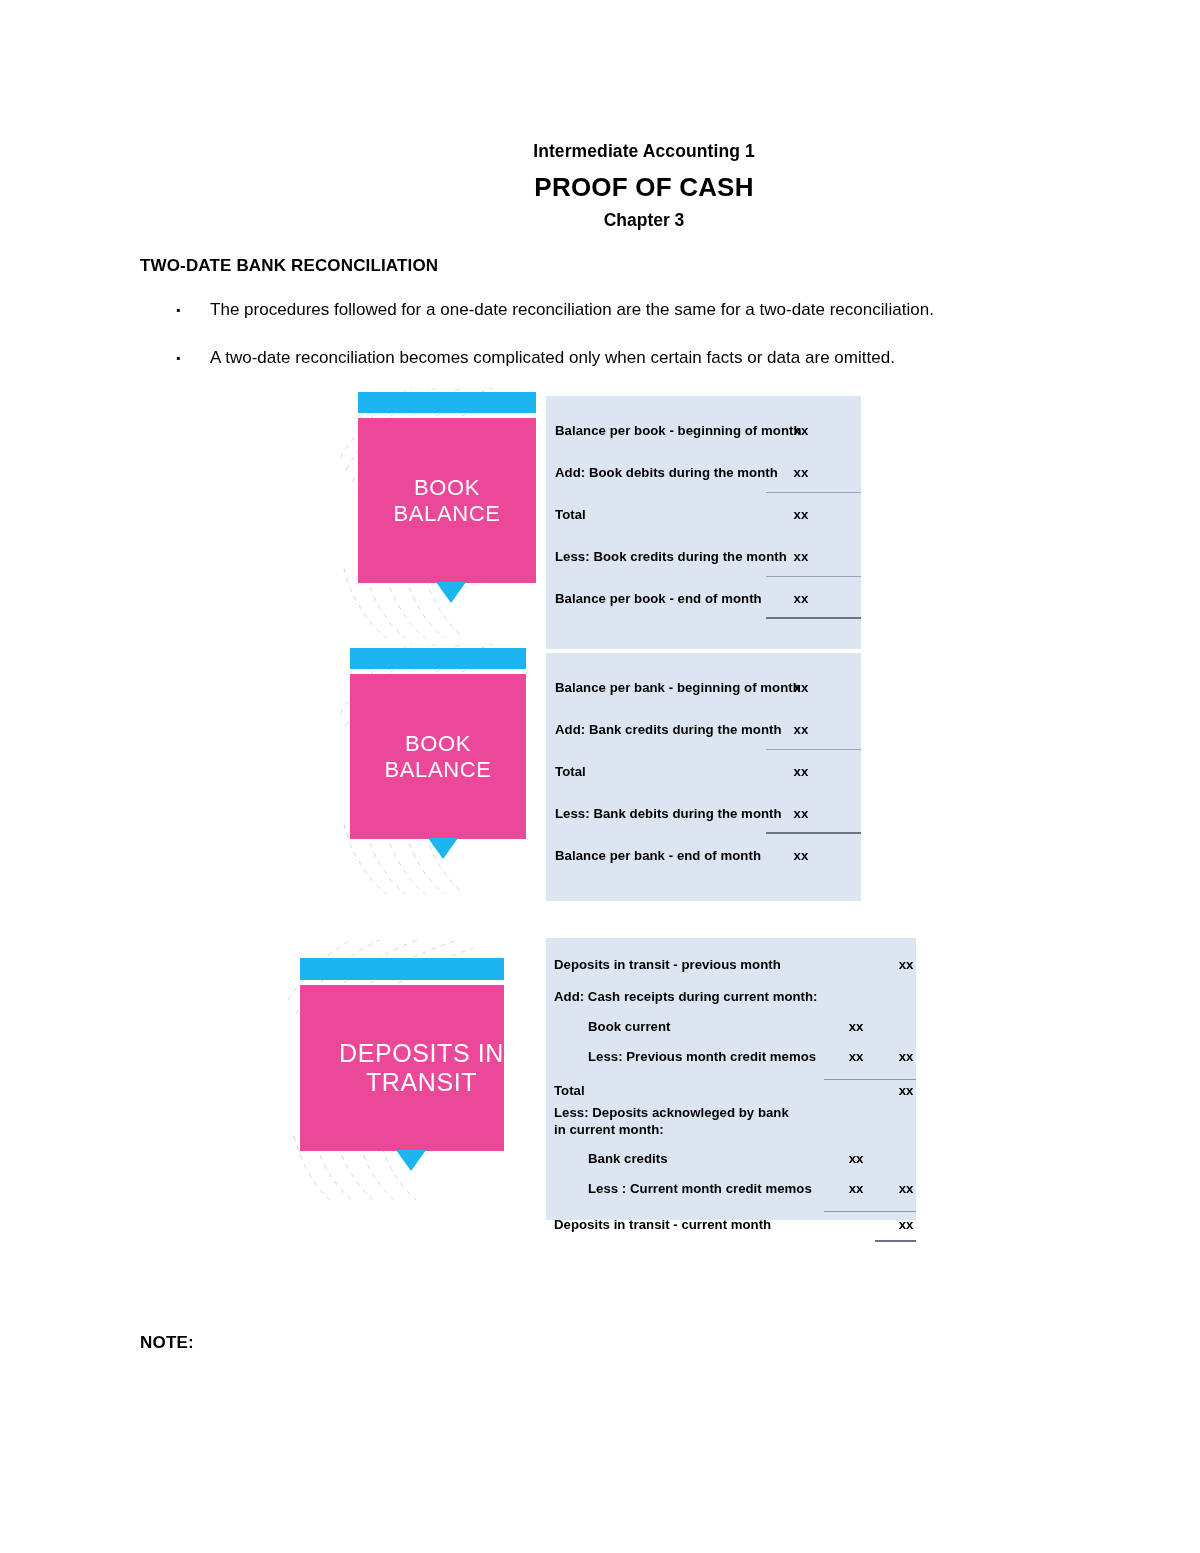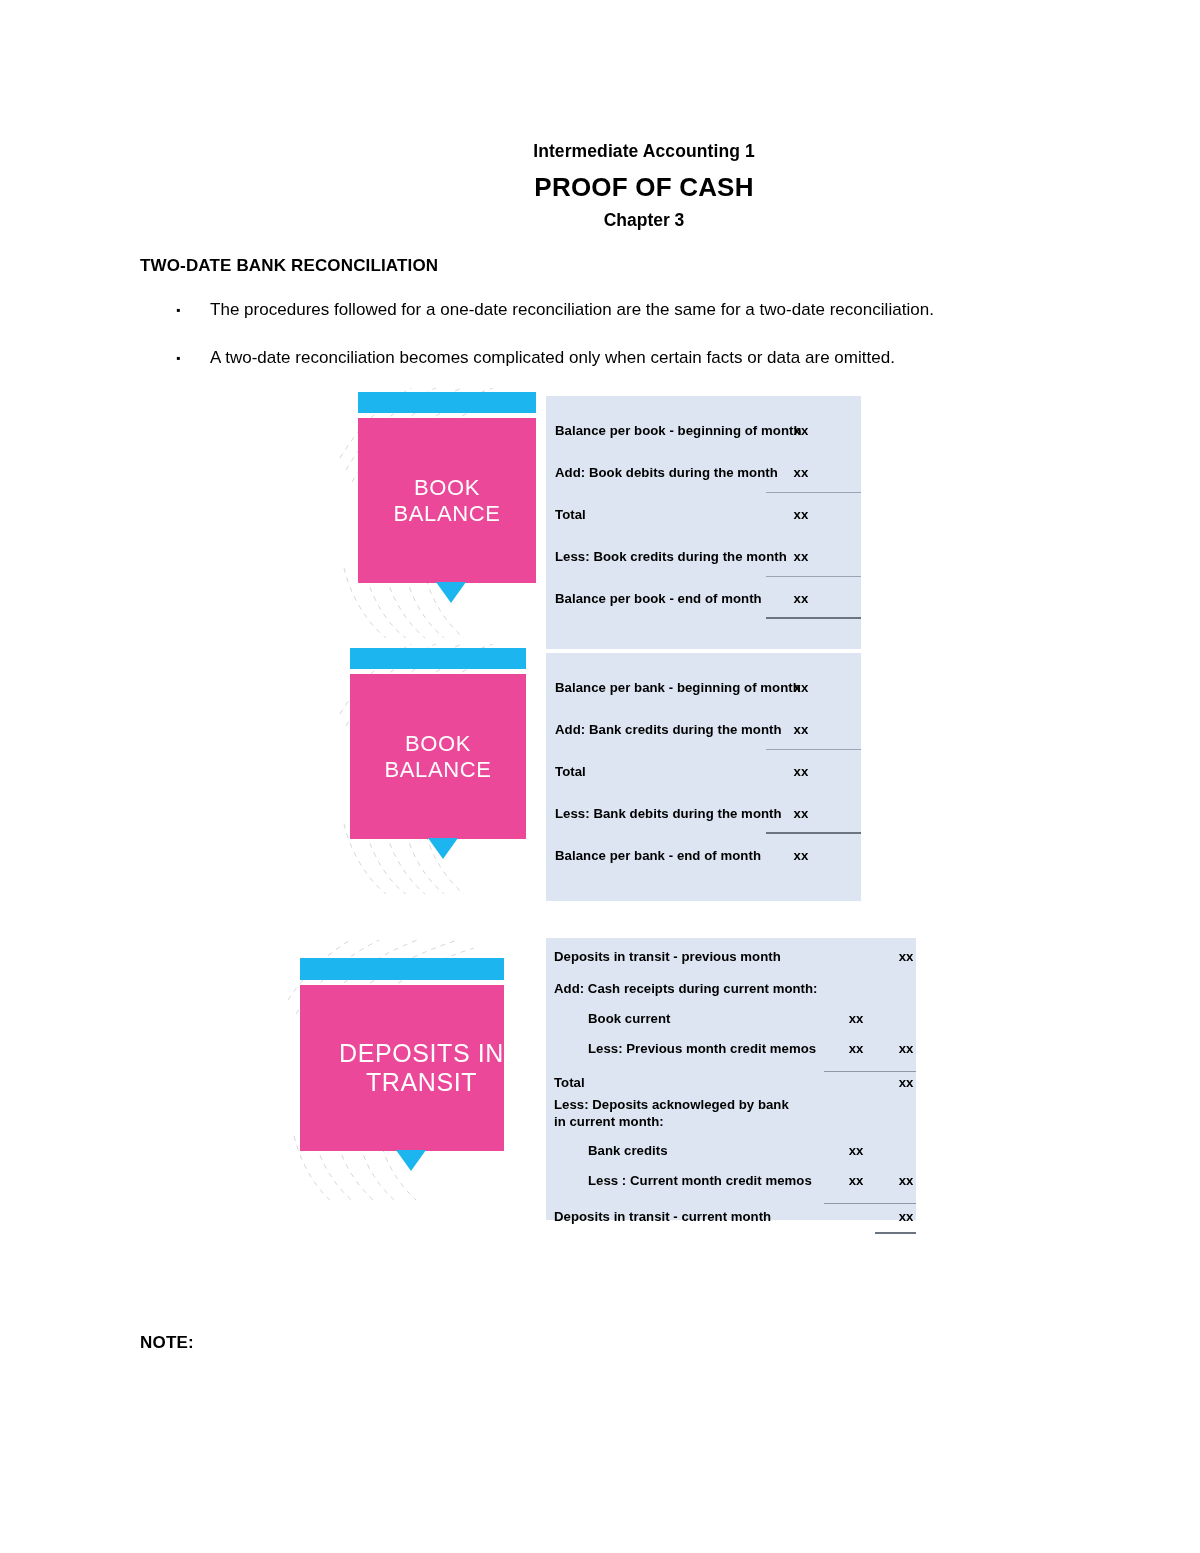--- a/index.html
+++ b/index.html
@@ -176,21 +176,21 @@
     position: absolute;
     width: 95px;
     right: 0;
     bottom: 0;
     height: 2px;
     background: #6b7480;
   }
 
   
   .panel-deposits {
-    padding-top: 0;
+    padding-top: 8px;
   }
   .drow {
     position: relative;
     display: block;
     font-size: 13.2px;
     font-weight: bold;
     letter-spacing: 0.03px;
     padding-left: 4px;
     line-height: 1.32;
   }

